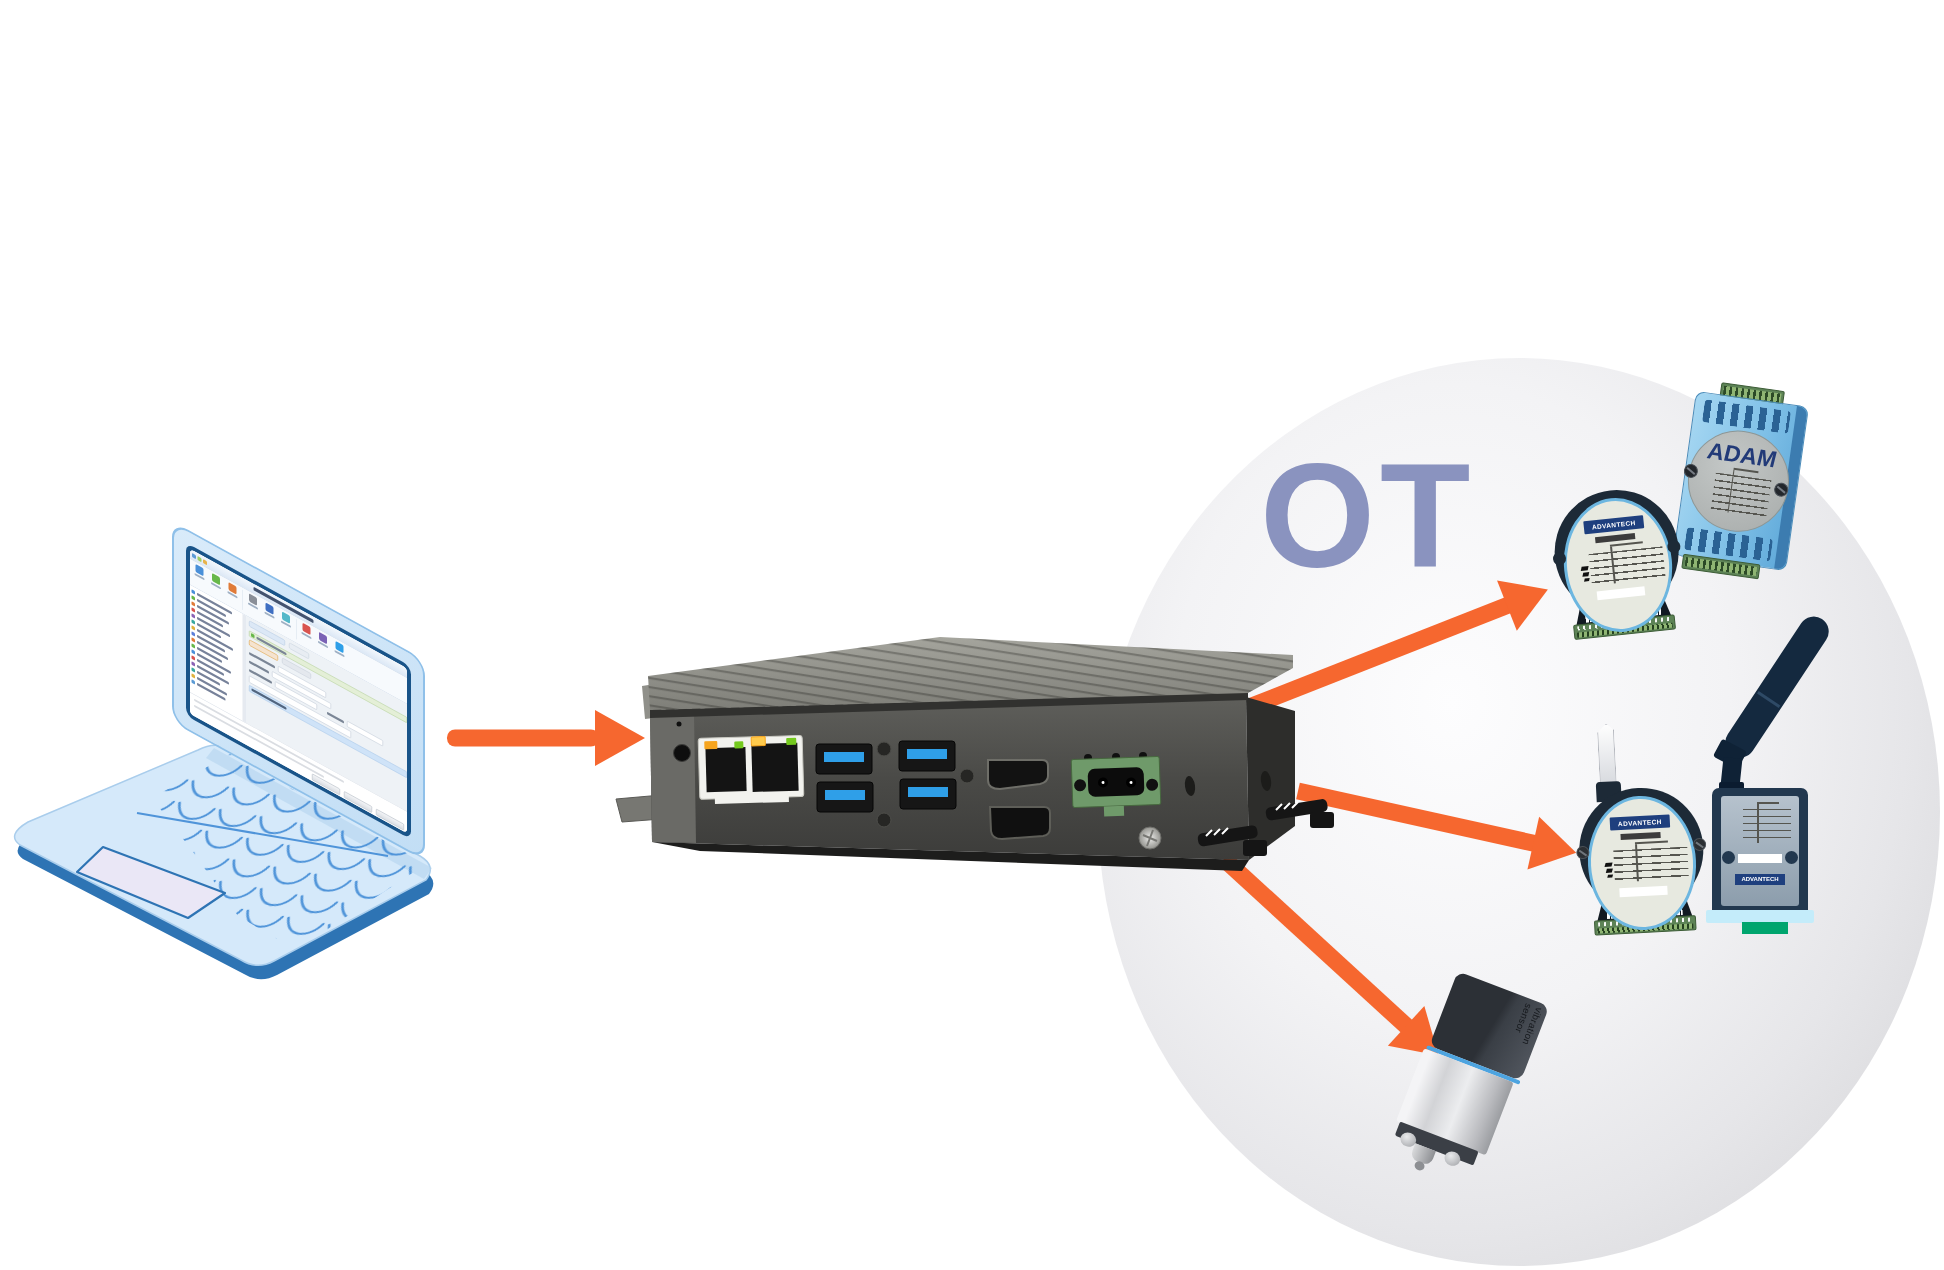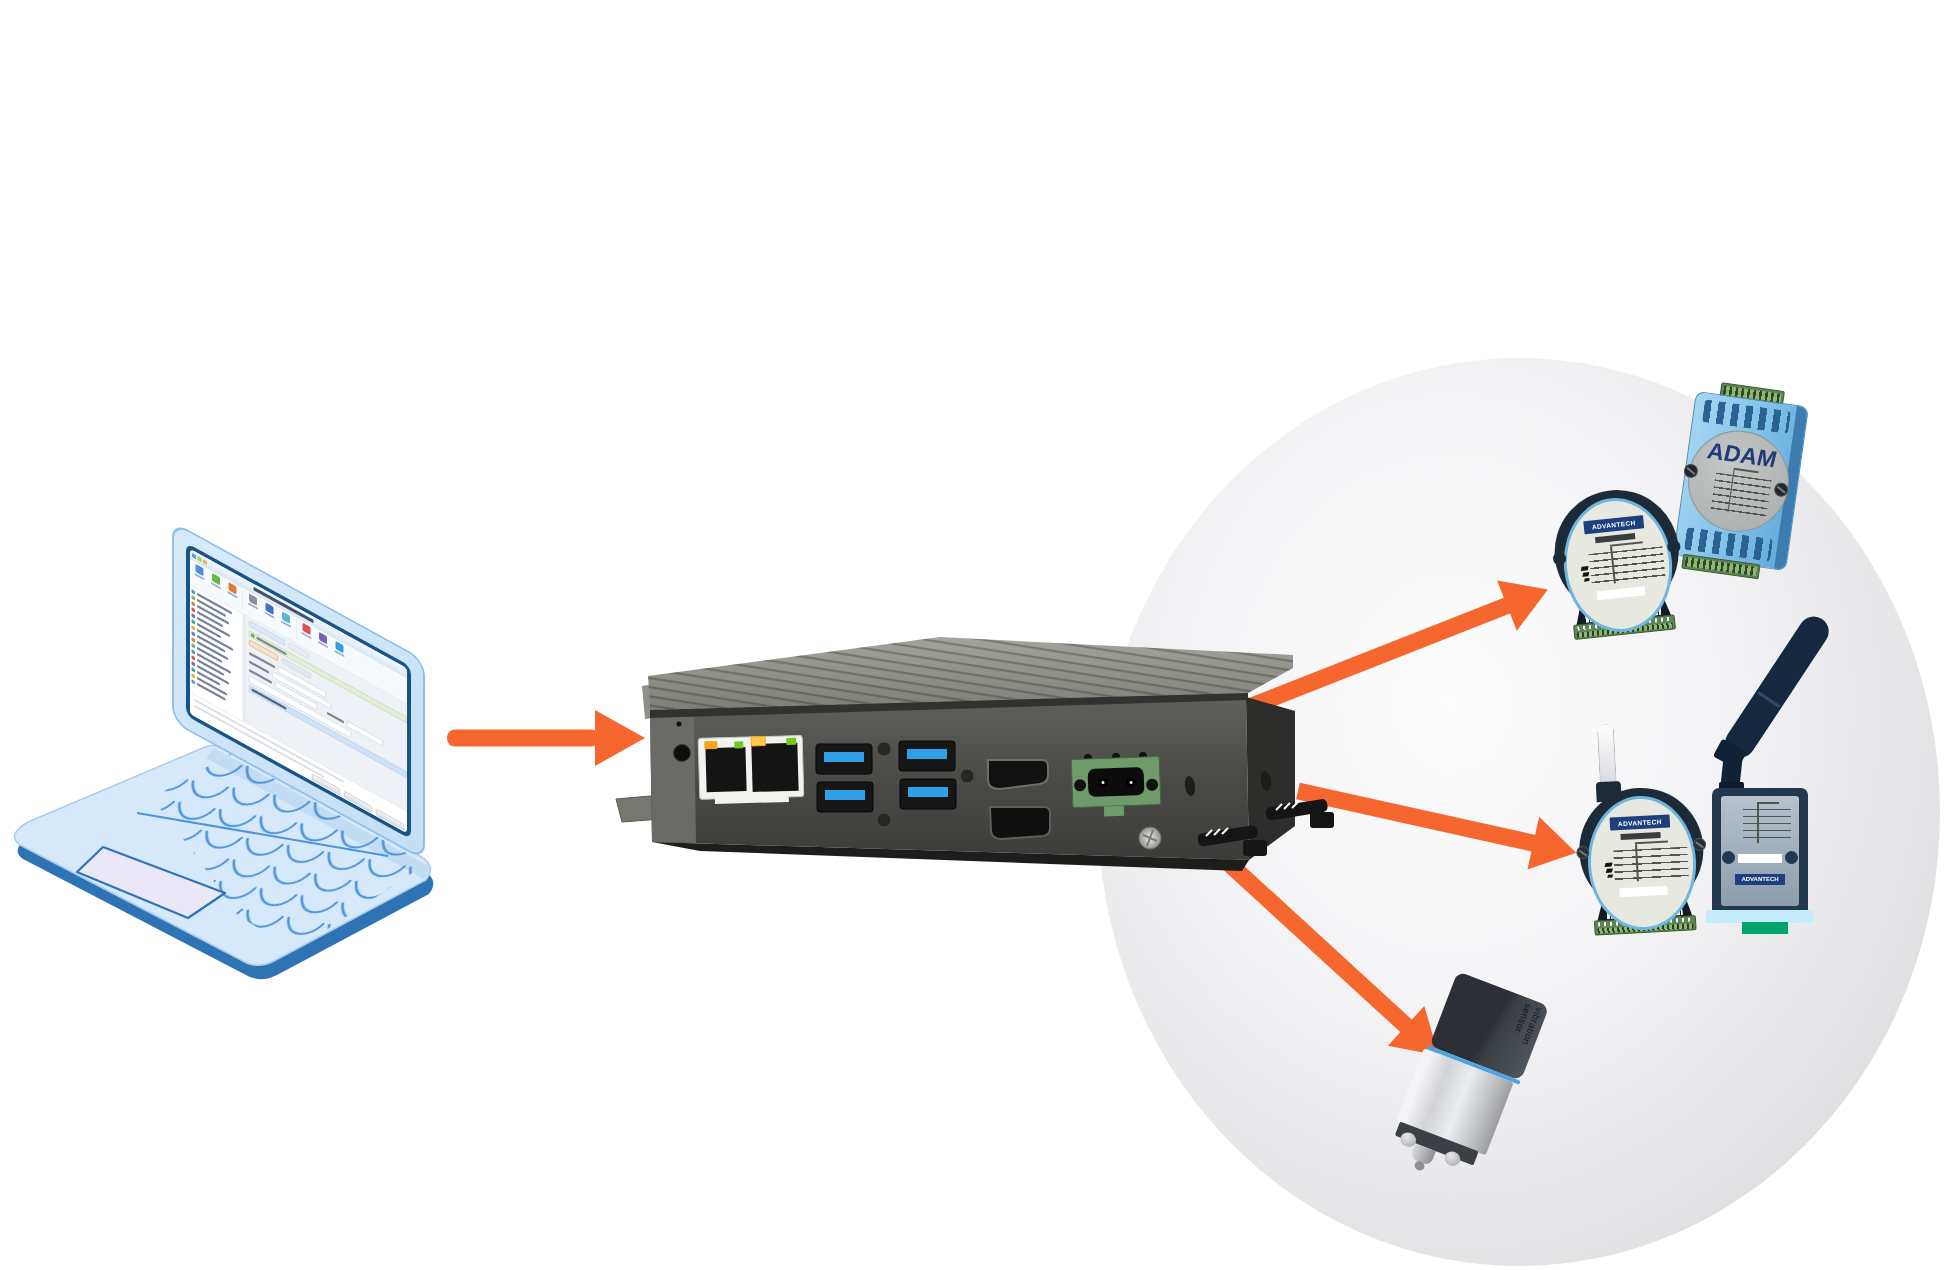--- a/index.html
+++ b/index.html
@@ -123,20 +123,21 @@
   .clens{position:absolute;left:40px;top:176px;width:22px;height:16px;border-radius:0 0 8px 8px;
     background:linear-gradient(90deg,#d8d9db,#8d8f93);}
   .ctip{position:absolute;left:47px;top:191px;width:10px;height:9px;border-radius:50%;background:#8d8f93;}
 </style>
 </head>
 <body>
 
 <div id="scene">
 
   <div class="abs ot-circle"></div>
+  <div class="abs ot-label">OT</div>
 
   <svg class="abs" style="left:0;top:0" width="1944" height="1270" viewBox="0 0 1944 1270">
     <g fill="#F6672F">
       <g transform="translate(447,738)">
         <rect x="0" y="-8.5" width="152" height="17" rx="8"></rect>
         <polygon points="148,-28 198,0 148,28"></polygon>
       </g>
       <g transform="translate(1252,706) rotate(-21.5)">
         <rect x="0" y="-8.5" width="278" height="17"></rect>
         <polygon points="274,-27 318,0 274,27"></polygon>

